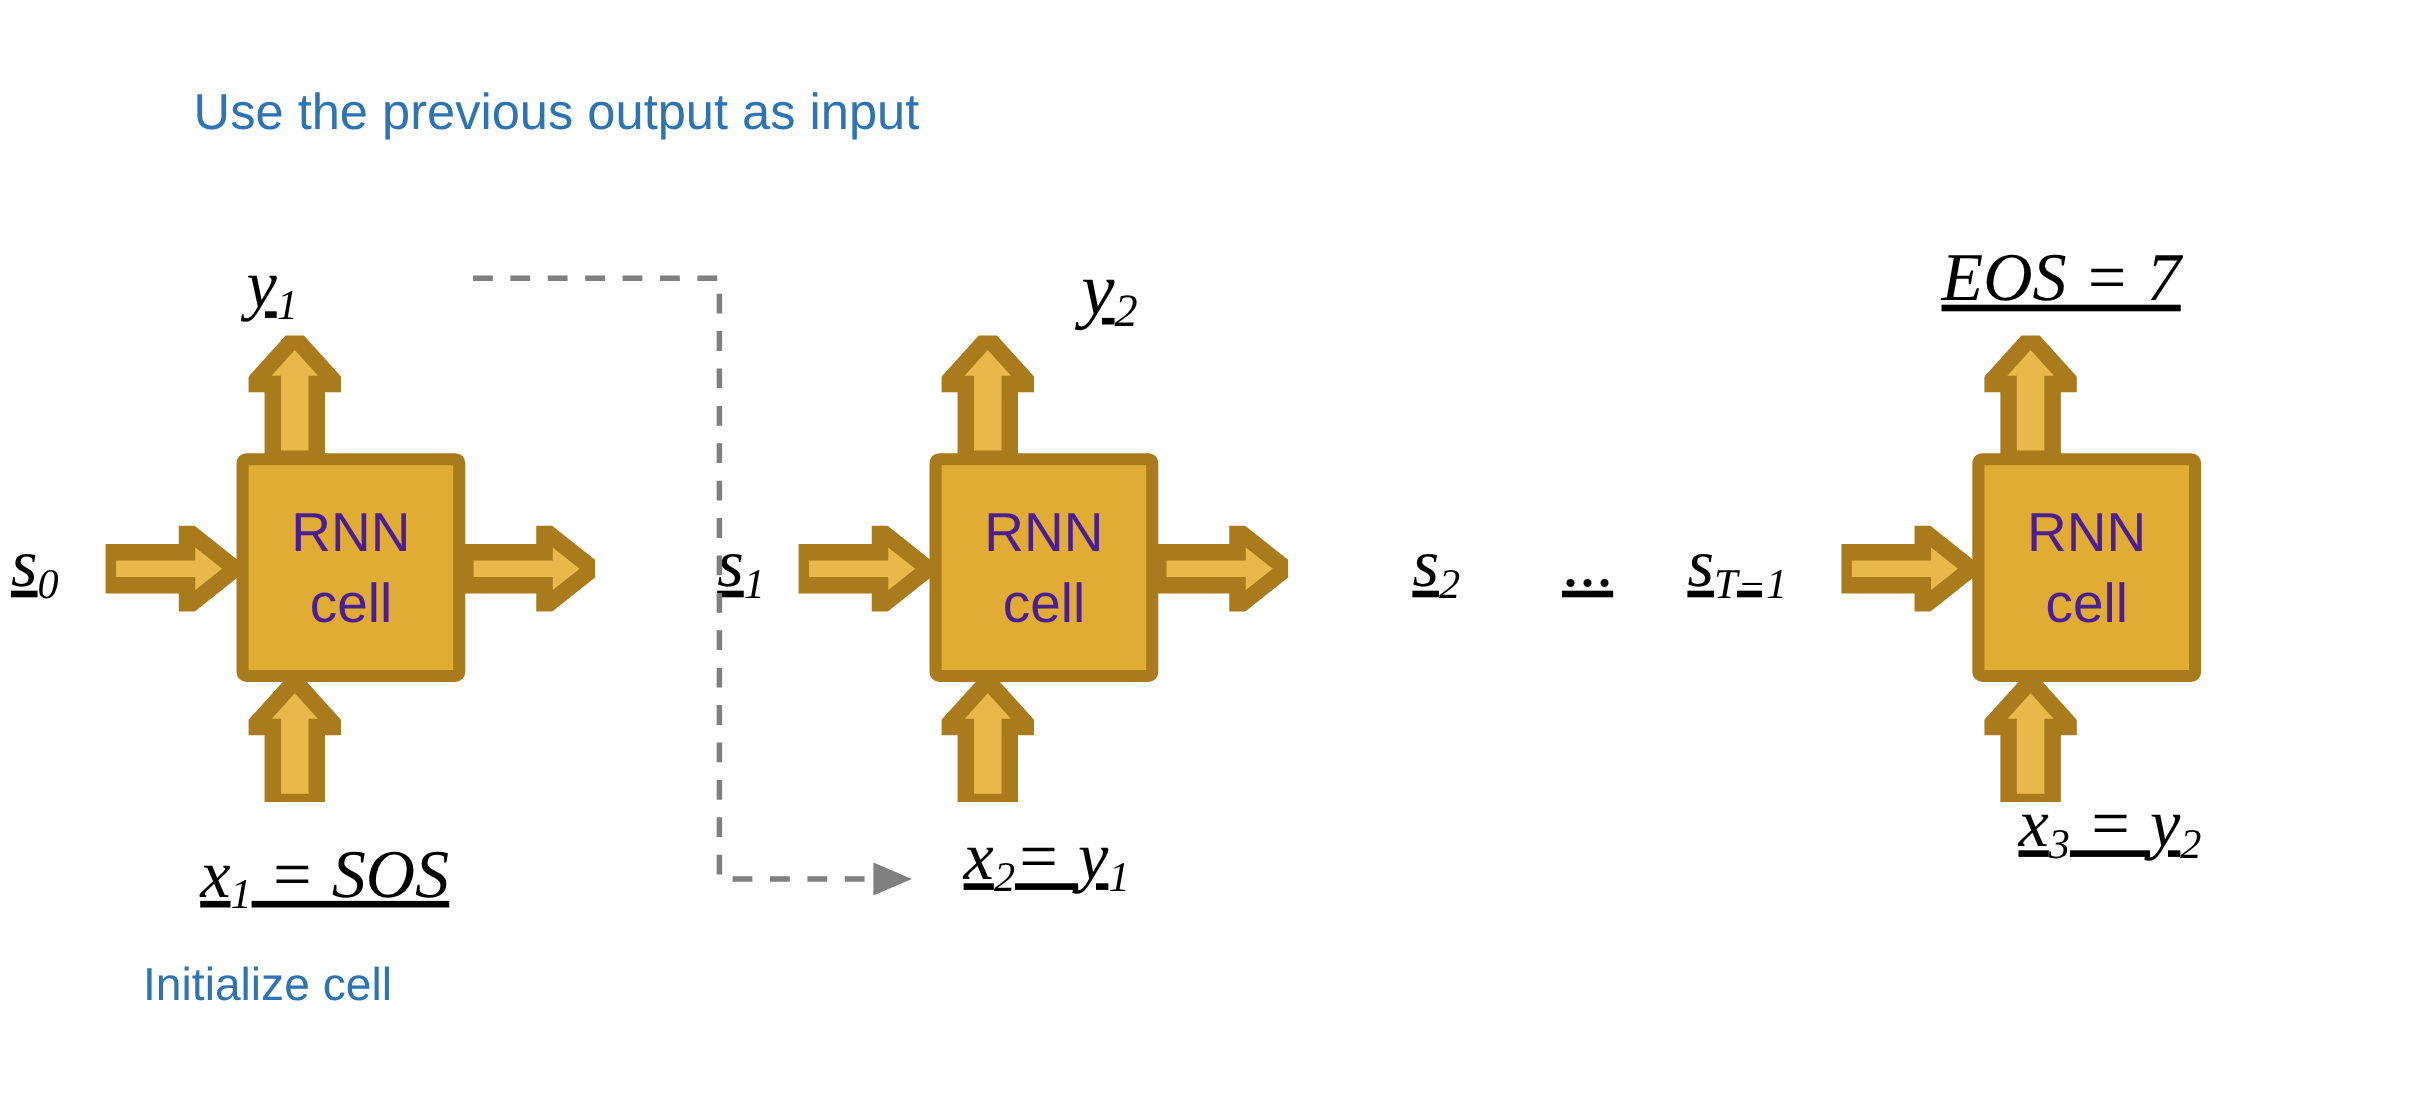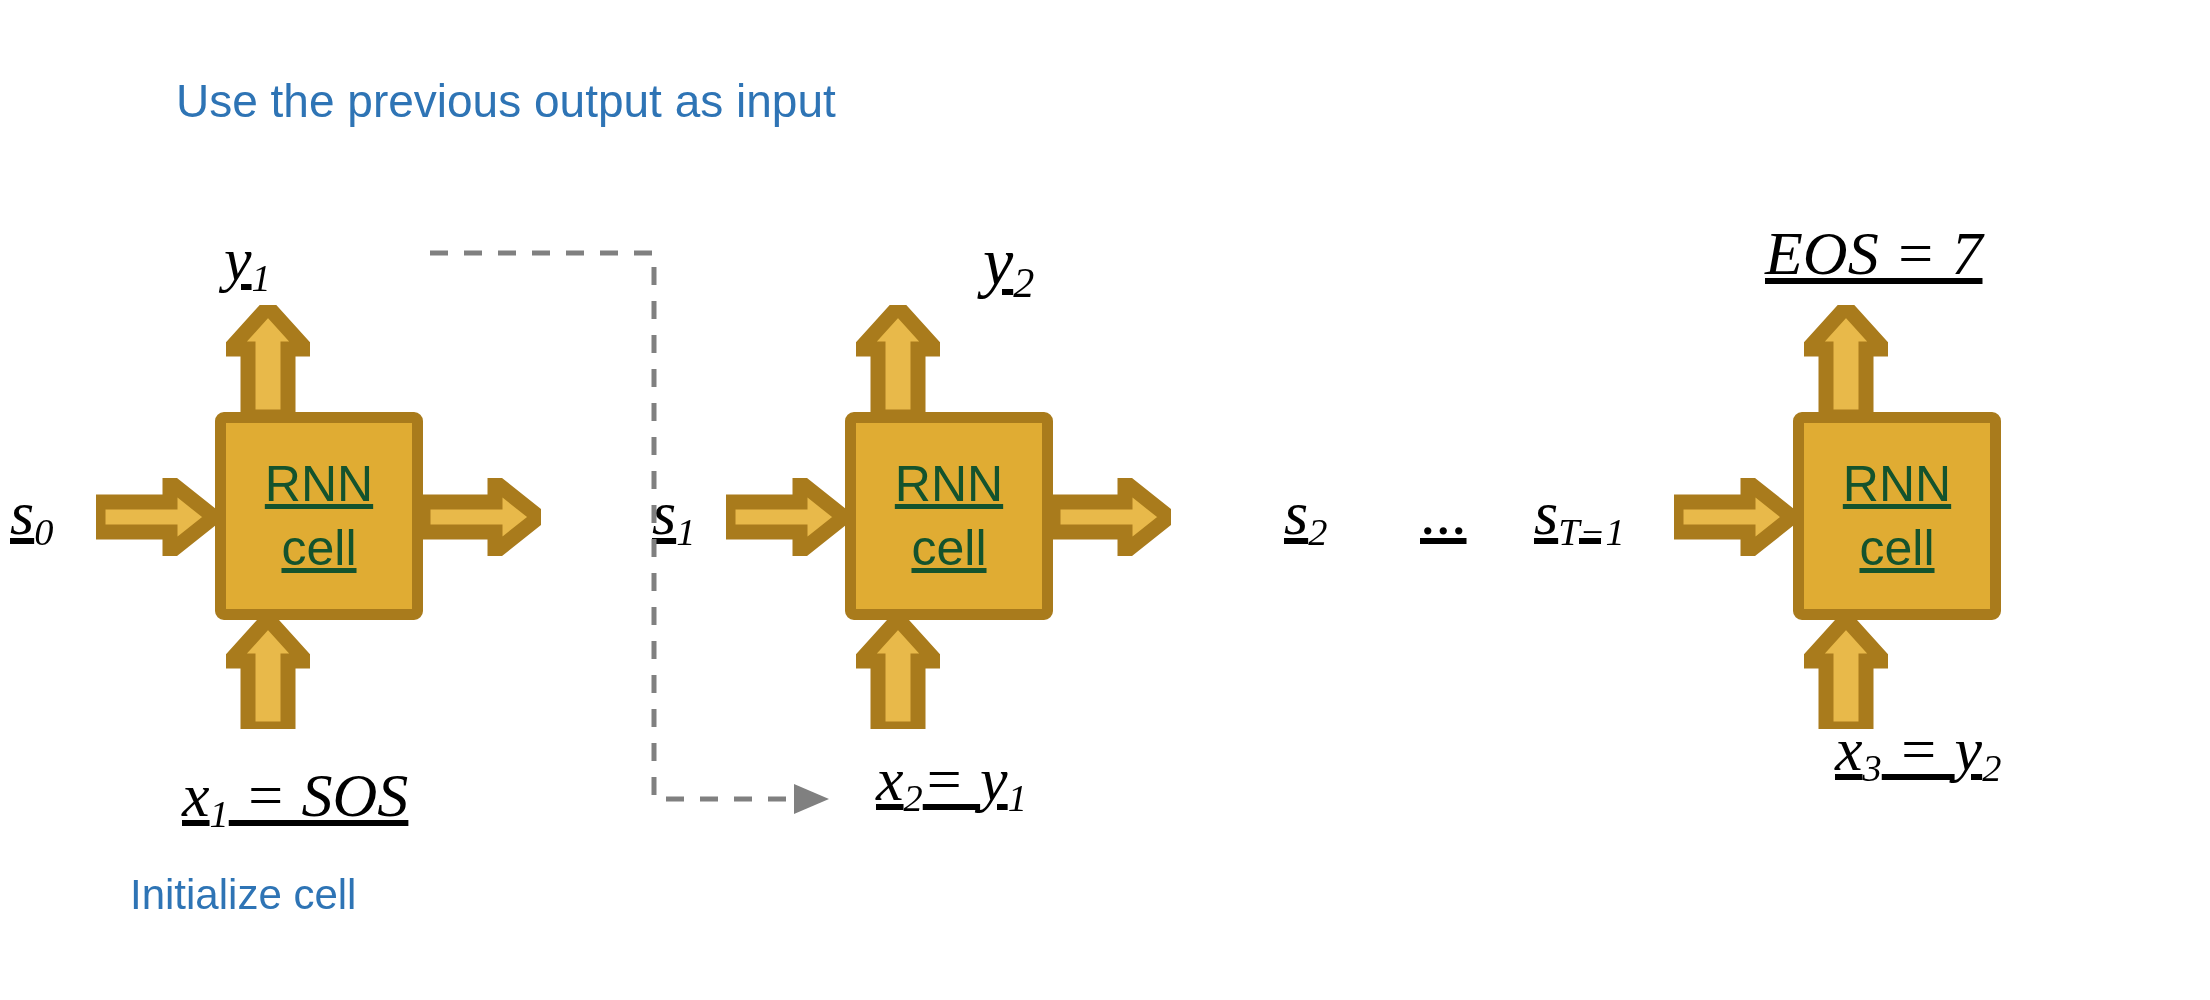--- a/index.html
+++ b/index.html
@@ -50,26 +50,25 @@
   .cell {
     position: absolute;
     box-sizing: border-box;
     background: #E0AC33;
     border: 11px solid #A97B1C;
     border-radius: 9px;
     display: flex;
     flex-direction: column;
     align-items: center;
     justify-content: center;
-    color: #14532d;
+    color: #4c1d95;
     font-family: "Liberation Sans", sans-serif;
     font-size: 50px;
     line-height: 1.28;
     z-index: 4;
-    text-decoration: underline;
   }
   .cell .line { display: block; }
 
   
   .arrow {
     position: absolute;
     z-index: 2;
   }
 
   

